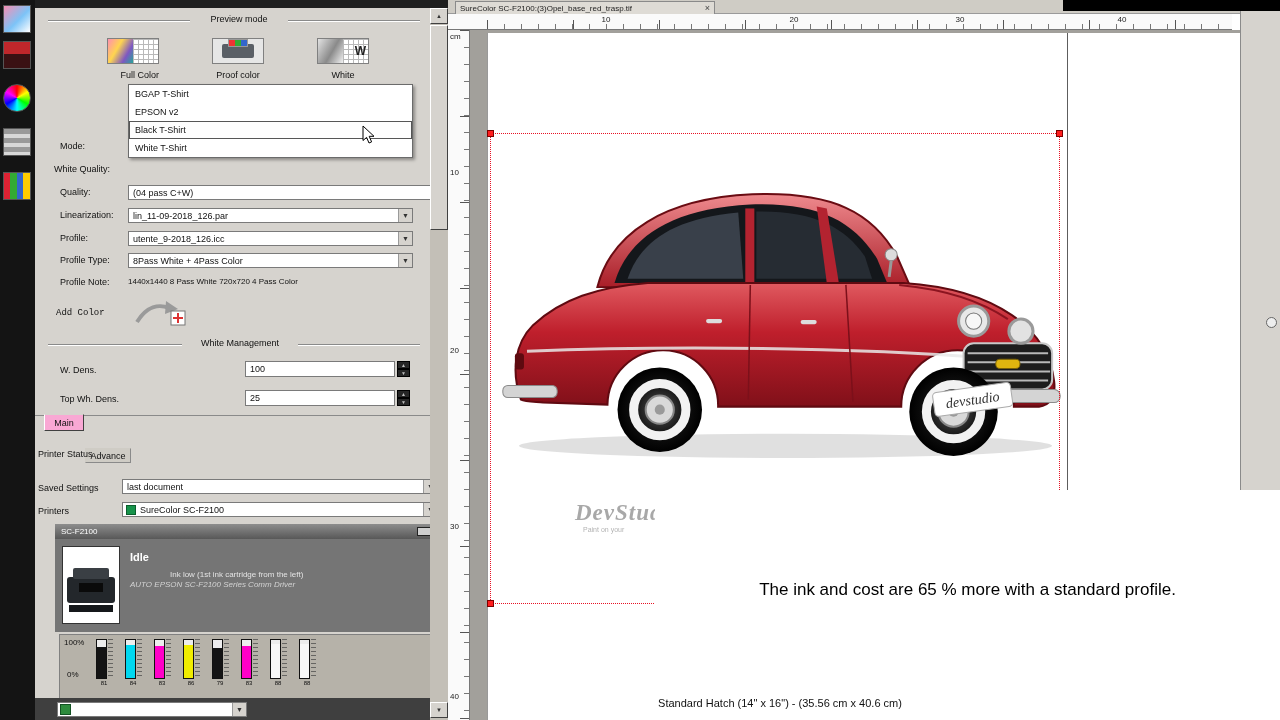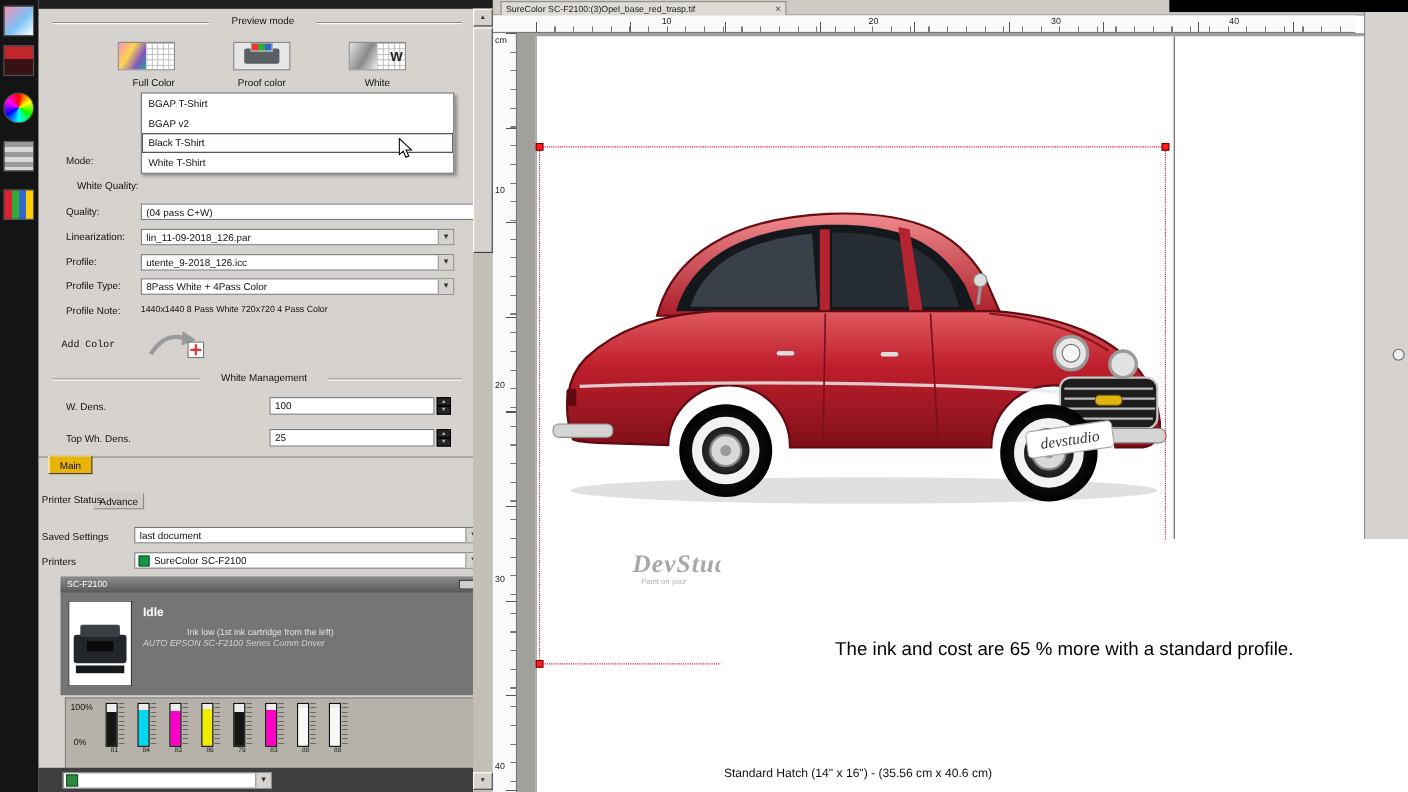--- a/index.html
+++ b/index.html
@@ -34,21 +34,21 @@
   .combo-text{flex:1;font-size:9px;padding-left:4px;white-space:nowrap;overflow:hidden;color:#111;}
   .combo-btn{width:14px;align-self:stretch;background:#d6d3ce;border-left:1px solid #9a9a9a;
     font-size:7px;color:#333;display:flex;align-items:center;justify-content:center;}
   .sunken{background:#fff;border:1px solid #7a7a7a;font-size:9px;padding-left:4px;
     display:flex;align-items:center;color:#111;}
   .spinner{width:13px;display:flex;flex-direction:column;}
   .spin-btn{height:8px;background:#262626;border:1px solid #000;color:#bdbdbd;font-size:5px;
     display:flex;align-items:center;justify-content:center;}
 
   .btab{font-size:9px;text-align:center;line-height:16px;color:#111;}
-  .btab.active{background:#eab308;border:1px solid;border-color:#d6d3ce #404040 #404040 #fff;margin-top:-1px;}
+  .btab.active{background:#f9a8d4;border:1px solid;border-color:#d6d3ce #404040 #404040 #fff;margin-top:-1px;}
   .btab.idle{background:#cfccc5;border:1px solid;border-color:#cfccc5 #8a8a8a #8a8a8a #cfccc5;height:15px;line-height:14px;}
 
   
   #pm-header{background:linear-gradient(#8d8d8d,#585858);color:#fff;font-size:8px;
     display:flex;align-items:center;padding:0 6px;}
   #pm-body{background:#757575;}
   #ink-panel{background:#b6b2a9;border:1px solid;border-color:#808080 #fff #fff #808080;}
   #ink-bars{display:flex;gap:7px;}
   .ink-group{display:flex;flex-direction:column;align-items:center;width:22px;}
   .ink-row{display:flex;align-items:flex-end;height:40px;}
@@ -144,21 +144,21 @@
   <div class="abs pv-icon" style="left:317px;top:38px;">
     <div style="flex:1;background:linear-gradient(120deg,#e2e2e2,#8a8a8a 55%,#f2f2f2);"></div>
     <div class="pv-grid"></div>
     <span style="position:absolute;right:2px;top:5px;font-size:12px;font-weight:bold;color:#222;">W</span>
   </div>
   <div class="abs lbl" style="left:107px;top:70px;width:52px;text-align:right;">Full Color</div>
   <div class="abs lbl" style="left:212px;top:70px;width:52px;text-align:center;">Proof color</div>
   <div class="abs lbl" style="left:317px;top:70px;width:52px;text-align:center;">White</div>
 
   <div class="abs lbl" style="left:60px;top:141px;">Mode:</div>
-  <div class="abs lbl" style="left:70px;top:164px;">White Quality:</div>
+  <div class="abs lbl" style="left:54px;top:164px;">White Quality:</div>
   <div class="abs lbl" style="left:60px;top:187px;">Quality:</div>
   <div class="abs lbl" style="left:60px;top:210px;">Linearization:</div>
   <div class="abs lbl" style="left:60px;top:233px;">Profile:</div>
   <div class="abs lbl" style="left:60px;top:255px;">Profile Type:</div>
   <div class="abs lbl" style="left:60px;top:277px;">Profile Note:</div>
 
   <div class="abs combo" style="left:128px;top:185px;width:320px;">
     <span class="combo-text">(04 pass C+W)</span>
     <span class="combo-btn">▼</span>
   </div>
@@ -440,21 +440,21 @@
   <div class="abs tiny" style="left:1260px;top:221px;">BGA</div>
   <div class="abs" style="left:1266px;top:317px;width:11px;height:11px;border:1px solid #666;border-radius:50%;background:#eee;z-index:31;"></div>
   <div id="rp-head">Chann</div>
   <div class="rp-row" style="top:367px;">Proces</div>
   <div class="rp-row" style="top:394px;">Proces</div>
   <div class="rp-row" style="top:421px;">Proces</div>
   <div class="rp-row" style="top:448px;">Transp</div>
 
   <div id="mode-list" class="abs">
     <div class="dd-item">BGAP T-Shirt</div>
-    <div class="dd-item">BGAP v2</div>
+    <div class="dd-item">EPSON v2</div>
     <div class="dd-item hl">Black T-Shirt</div>
     <div class="dd-item">White T-Shirt</div>
   </div>
 
   <div id="cursor" class="abs">
     <svg width="13" height="19" viewBox="0 0 13 19">
       <path d="M1,1 L1,15.5 L4.6,12.4 L7,18 L9.6,16.9 L7.2,11.3 L12,11.3 Z" fill="#fff" stroke="#000" stroke-width="1"></path>
     </svg>
   </div>
 

